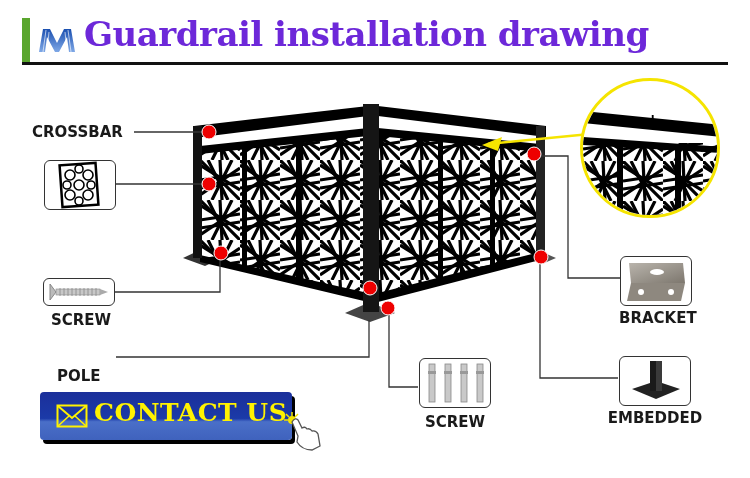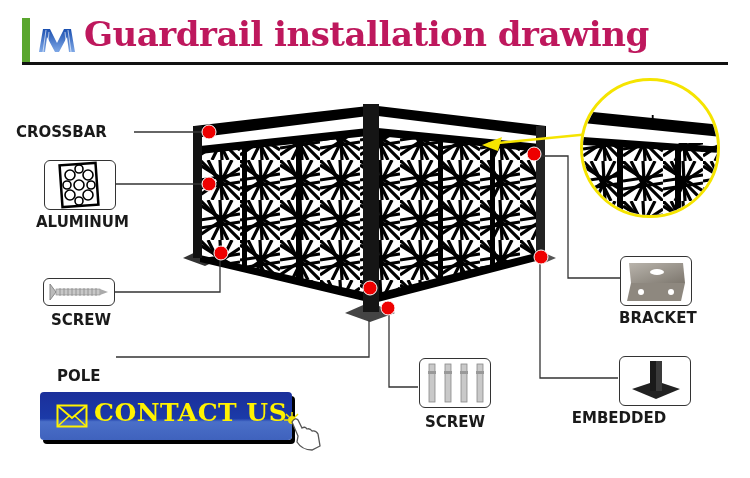--- a/index.html
+++ b/index.html
@@ -1,20 +1,20 @@
 <!DOCTYPE html>
 <html><head>
 <meta charset="utf-8">
 <style>
   html, body { margin:0; padding:0; background:#ffffff; }
   body { width:750px; height:478px; position:relative; overflow:hidden; font-family:"DejaVu Sans", sans-serif; }
   .abs { position:absolute; }
   .title-bar { left:22px; top:18px; width:8px; height:46px; background:#5aa62e; }
   .logo { left:38px; top:26px; width:38px; height:28px; }
-  .title { left:84px; top:14px; font-family:"DejaVu Serif", serif; font-weight:bold; font-size:34px; color:#be185d; white-space:nowrap; letter-spacing:-0.5px; }
+  .title { left:84px; top:14px; font-family:"DejaVu Serif", serif; font-weight:bold; font-size:34px; color:#6d28d9; white-space:nowrap; letter-spacing:-0.5px; }
   .title-rule { left:22px; top:62px; width:706px; height:3px; background:#111; }
   .label { font-family:"DejaVu Sans", sans-serif; font-weight:bold; color:#1a1a1a; font-size:15px; text-align:center; line-height:17px; white-space:nowrap; }
   .thumb { border:1.5px solid #333; border-radius:6px; background:#fff; box-sizing:border-box; }
   .contact { left:40px; top:392px; width:252px; height:48px; border-radius:4px;
     background:linear-gradient(#1b2f9a 0%, #1b3aa8 55%, #4a6fc8 62%, #3f62bd 100%);
     box-shadow: 3px 4px 0 #000; }
   .contact-text { left:54px; top:398px; font-family:"DejaVu Serif", serif; font-weight:bold; font-size:25px; color:#fff200; white-space:nowrap; letter-spacing:0.5px;text-align:center; }
 </style>
 </head>
 <body>
@@ -108,40 +108,39 @@
   <svg width="140" height="140">
     <polygon points="0,30 140,44 140,56 0,42" fill="#000"></polygon>
     <rect x="0" y="62" width="140" height="80" fill="url(#lattice)"></rect>
     <polygon points="0,56 140,66 140,72 0,64" fill="#000"></polygon>
     <rect x="34" y="62" width="6" height="80" fill="#000"></rect>
     <rect x="92" y="66" width="6" height="80" fill="#000"></rect>
   </svg>
 </div>
 <div class="abs" style="left:646px;top:110px;font-size:16px;font-weight:bold;color:#000;">+</div>
 
-<div class="abs label" style="left:16px;top:124px;">CROSSBAR</div>
+<div class="abs label" style="left:32px;top:124px;">CROSSBAR</div>
 
 <div class="abs thumb" style="left:44px;top:160px;width:72px;height:50px;">
   <svg width="70" height="48">
     <rect x="16" y="3" width="36" height="42" fill="#fff" stroke="#000" stroke-width="2.5" transform="rotate(-4 34 24)"></rect>
     <g fill="none" stroke="#000" stroke-width="1.6">
       <circle cx="34" cy="24" r="5"></circle>
         <circle cx="25" cy="14" r="5"></circle>
         <circle cx="43" cy="14" r="5"></circle>
       <circle cx="25" cy="34" r="5"></circle>
         <circle cx="43" cy="34" r="5"></circle>
         <circle cx="34" cy="8" r="4"></circle>
       <circle cx="34" cy="40" r="4"></circle>
         <circle cx="22" cy="24" r="4"></circle>
         <circle cx="46" cy="24" r="4"></circle>
     </g>
   </svg>
 </div>
 <div class="abs label" style="left:36px;top:214px;width:90px;">
-  <div>ALUMINUM</div>
 </div>
 
 <div class="abs thumb" style="left:43px;top:278px;width:72px;height:28px;">
   <svg width="70" height="26">
     <polygon points="6,5 12,13 6,21" fill="#bbb" stroke="#888"></polygon>
     <rect x="12" y="10" width="44" height="6" fill="#c8c8c8" stroke="#888" stroke-width="0.6"></rect>
     <polygon points="56,10 64,13 56,16" fill="#aaa"></polygon>
     <g stroke="#888" stroke-width="0.8">
       <line x1="16" y1="9" x2="16" y2="17"></line>
         <line x1="20" y1="9" x2="20" y2="17"></line>
@@ -197,21 +196,21 @@
 </div>
 <div class="abs label" style="left:619px;top:310px;">BRACKET</div>
 
 <div class="abs thumb" style="left:619px;top:356px;width:72px;height:50px;">
   <svg width="70" height="48">
     <polygon points="12,32 36,24 60,32 36,42" fill="#222"></polygon>
     <rect x="30" y="4" width="12" height="30" fill="#1a1a1a"></rect>
     <rect x="36" y="4" width="6" height="30" fill="#3a3a3a"></rect>
   </svg>
 </div>
-<div class="abs label" style="left:571px;top:410px;width:96px;">
+<div class="abs label" style="left:607px;top:410px;width:96px;">
   <div>EMBEDDED</div>
 </div>
 
 <div class="abs contact"></div>
 <svg class="abs" style="left:56px;top:404px" width="32" height="24">
   <rect x="1.5" y="1.5" width="29" height="21" fill="none" stroke="#fff200" stroke-width="2"></rect>
   <polyline points="2,2 16,14 30,2" fill="none" stroke="#fff200" stroke-width="2"></polyline>
   <line x1="2" y1="22" x2="13" y2="12" stroke="#fff200" stroke-width="1.6"></line>
   <line x1="30" y1="22" x2="19" y2="12" stroke="#fff200" stroke-width="1.6"></line>
 </svg>

